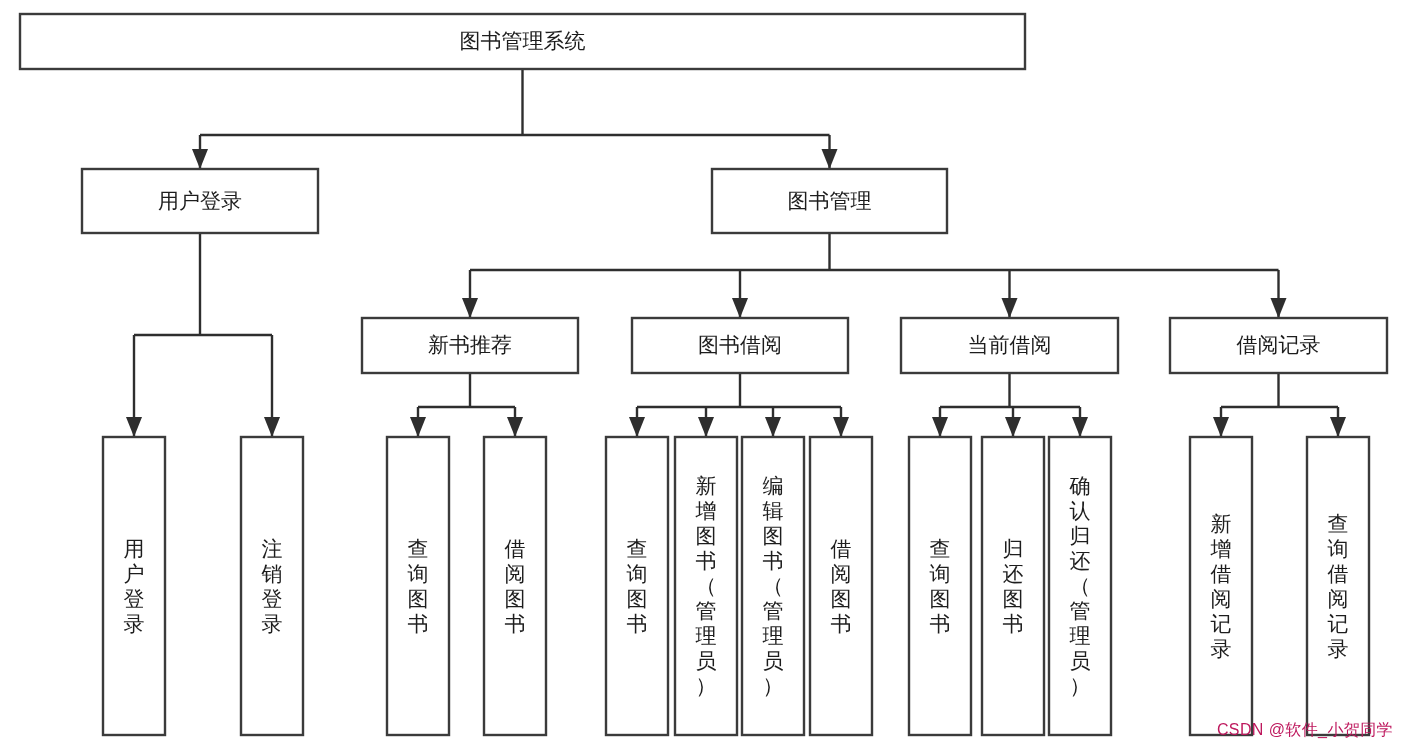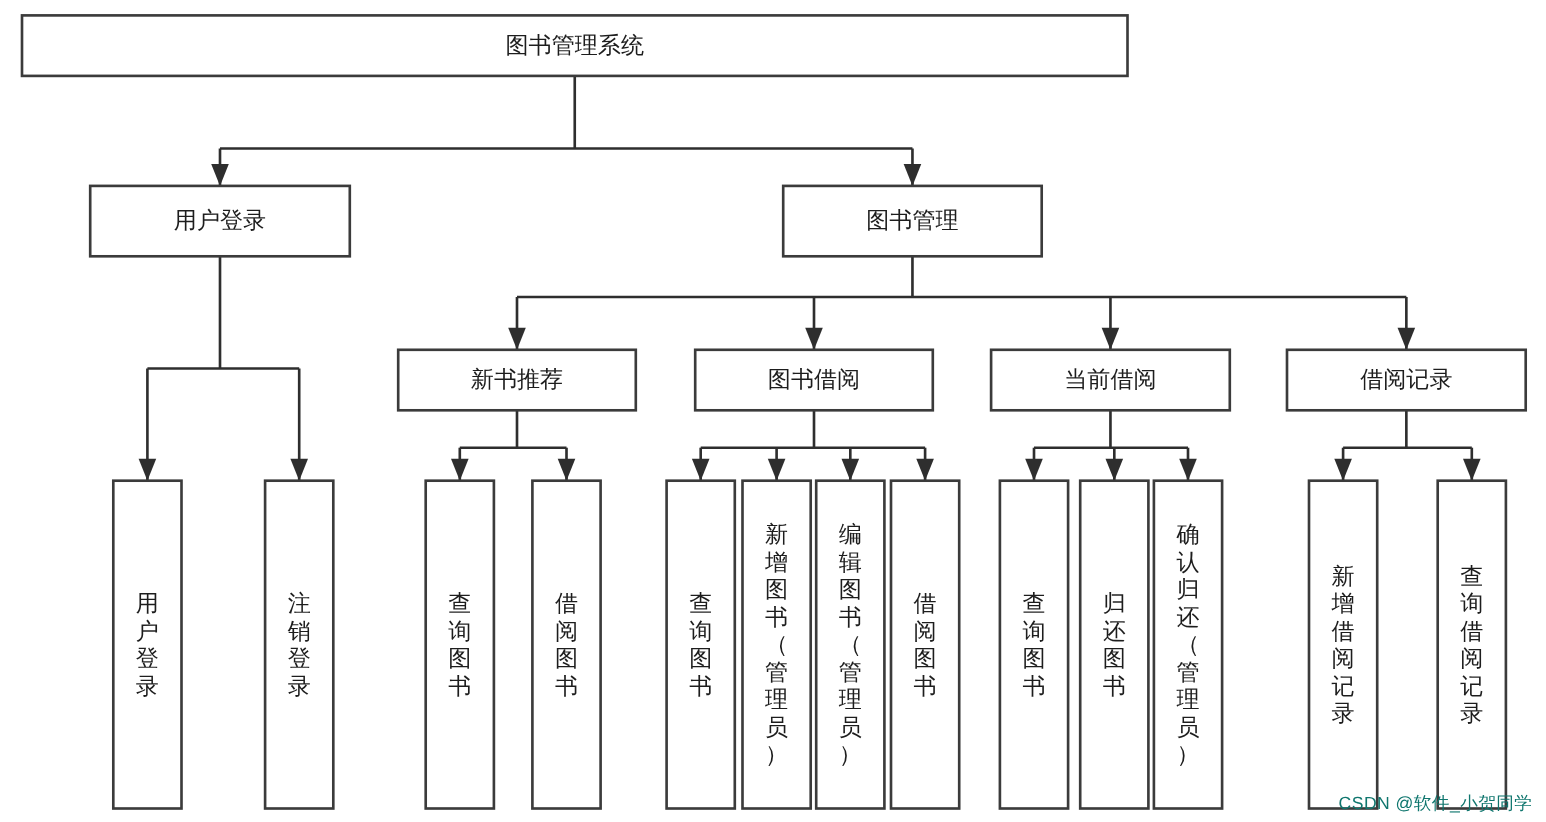--- a/index.html
+++ b/index.html
@@ -55,21 +55,21 @@
     font-family: "Liberation Sans", "DejaVu Sans", sans-serif;
     font-size: 21px;
     text-anchor: middle;
   }
   .watermark {
     position: absolute;
     right: 12px;
     bottom: 6px;
     font-family: "Liberation Sans", "DejaVu Sans", sans-serif;
     font-size: 16px;
-    color: #0f766e;
+    color: #be185d;
     letter-spacing: 0.4px;
     white-space: nowrap;
     user-select: none;
   }
 </style>
 </head>
 <body>
 
 <div id="diagram-root">
   <svg class="diagram-canvas" id="diagram-canvas" viewBox="0 0 1405 747" xmlns="http://www.w3.org/2000/svg">

